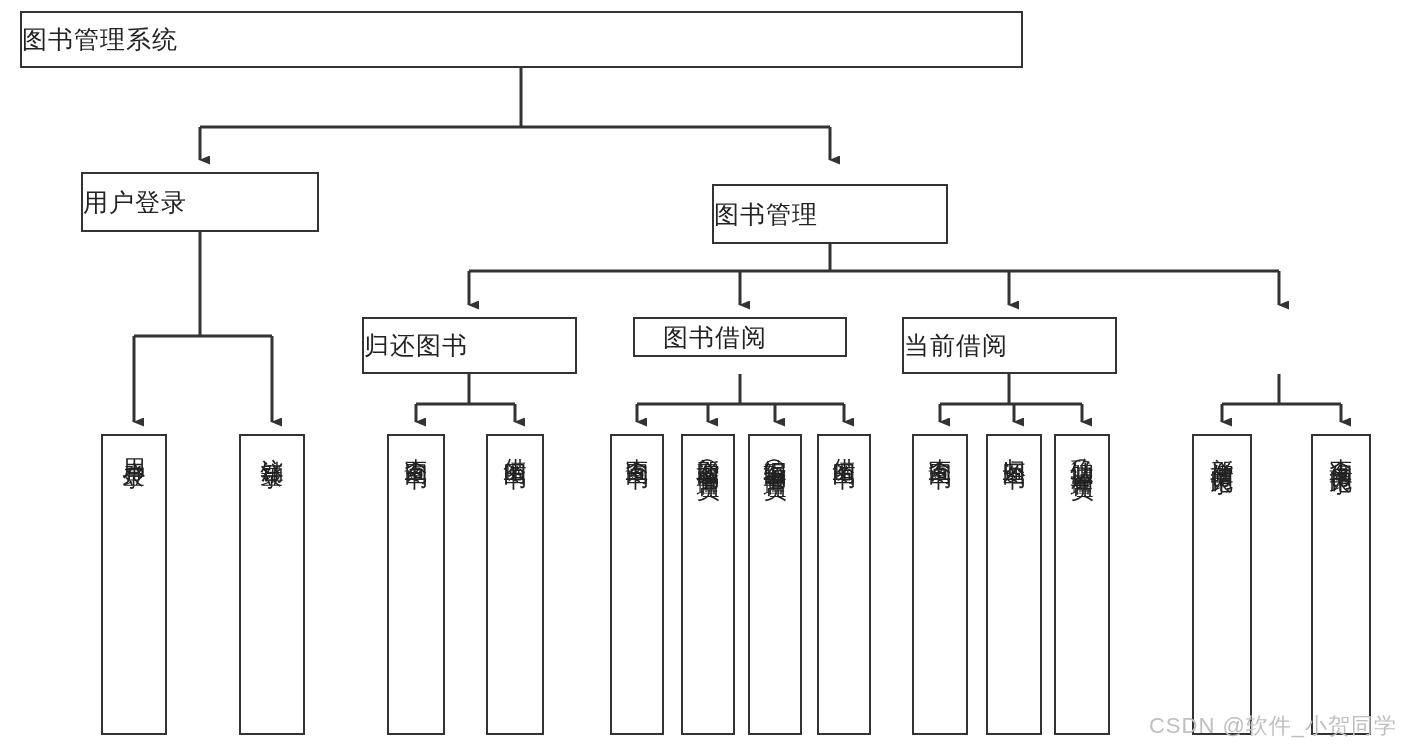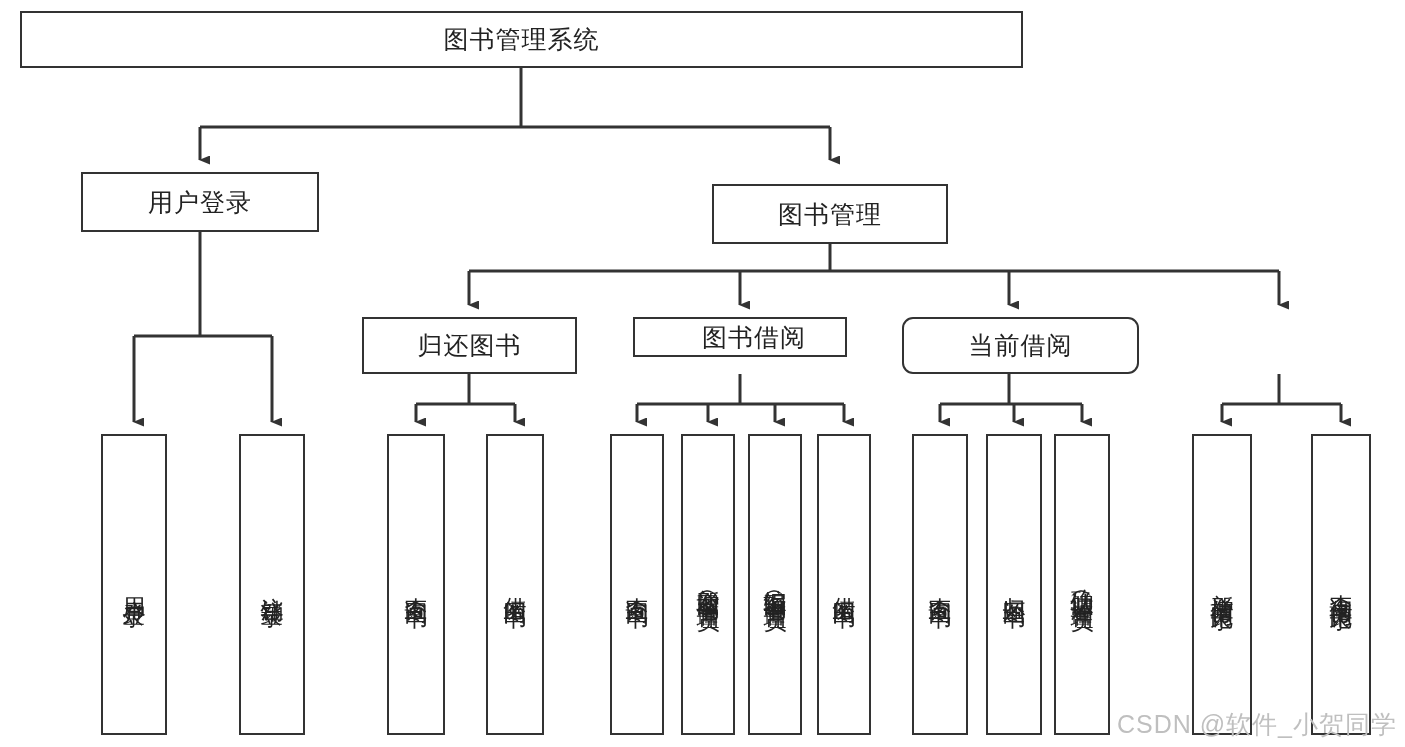--- a/index.html
+++ b/index.html
@@ -25,21 +25,21 @@
     width: 1405px;
     height: 747px;
   }
   .node {
     position: absolute;
     box-sizing: border-box;
     background: #ffffff;
     border: 2px solid #333333;
     display: flex;
     align-items: center;
-    justify-content: center;
+    justify-content: flex-start;
     color: #222222;
     z-index: 2;
   }
   .node-h {
     font-size: 25px;
     letter-spacing: 1px;
     white-space: nowrap;
   }
   .node-v {
     font-size: 23px;
@@ -52,21 +52,21 @@
     padding-bottom: 4px;
   }
   .node-v .vtext {
     writing-mode: vertical-rl;
     text-orientation: upright;
   }
   .watermark {
     position: absolute;
     right: 8px;
     bottom: 6px;
-    font-size: 25px;
+    font-size: 22px;
     color: #bfbfbf;
     letter-spacing: 1px;
     white-space: nowrap;
     z-index: 3;
     pointer-events: none;
   }
 </style>
 </head>
 <body>
 
@@ -136,21 +136,21 @@
   <div class="node node-h" style="left:712px; top:172px; width:236px; height:60px;margin-top:12px;">
     <span>图书管理</span>
   </div>
 
   <div class="node node-h" style="left:362px; top:317px; width:215px; height:57px;">
     <span>归还图书</span>
   </div>
   <div class="node node-h" style="left:633px; top:317px; width:214px; height:40px;padding-left:28px;">
     <span>图书借阅</span>
   </div>
-  <div class="node node-h" style="left:902px; top:317px; width:237px; height:57px;border-radius:11px;">
+  <div class="node node-h" style="left:902px; top:317px; width:215px; height:57px;">
     <span>当前借阅</span>
   </div>
 
   <div class="node node-v" style="left:101px; top:434px; width:66px; height:301px;">
     <span class="vtext">用户登录</span>
   </div>
   <div class="node node-v" style="left:239px; top:434px; width:66px; height:301px;">
     <span class="vtext">注销登录</span>
   </div>
 

